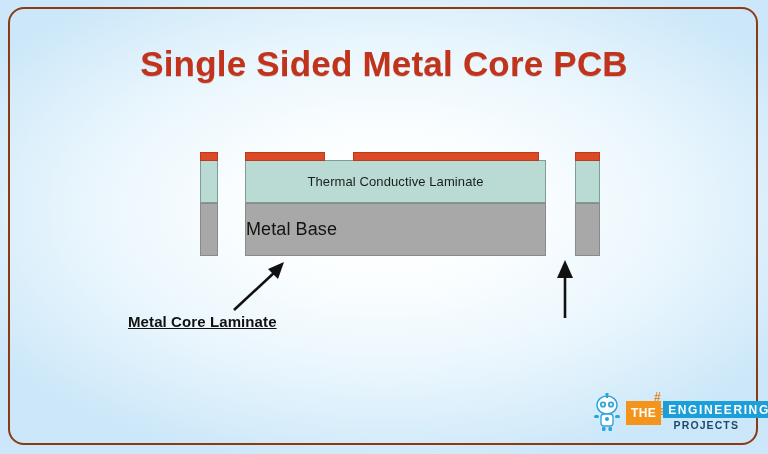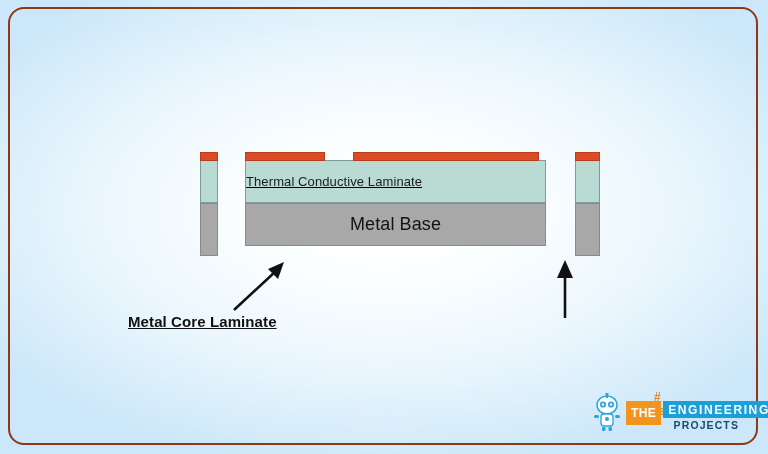--- a/index.html
+++ b/index.html
@@ -73,34 +73,33 @@
     position: absolute;
     left: 0;
     top: 0;
     width: 301px;
     height: 43px;
     background: #b9dbd3;
     border: 1px solid #7f9b95;
     box-sizing: border-box;
     display: flex;
     align-items: center;
-    text-decoration: underline;
+    justify-content: center;
   }
   .layer-gray {
     position: absolute;
     left: 0;
     top: 43px;
     width: 301px;
-    height: 43px;
+    height: 53px;
     background: #a8a8a8;
     border: 1px solid #8a8a8a;
     box-sizing: border-box;
     display: flex;
     align-items: center;
-    justify-content: center;
   }
   .layer-green-label {
     font-size: 13px;
     color: #1d1d1d;
     letter-spacing: 0.1px;
   }
   .layer-gray-label {
     font-size: 18px;
     color: #131313;
     letter-spacing: 0.1px;
@@ -226,20 +225,21 @@
     letter-spacing: 1.1px;
   }
 </style>
 </head>
 <body>
 
 <div class="slide">
 
   <div class="slide-border"></div>
 
+  <div class="title">Single Sided Metal Core PCB</div>
 
   <div class="diagram">
 
     <div class="stack-side left">
       <div class="side-green"></div>
       <div class="side-gray"></div>
     </div>
 
     <div class="stack-side right">
       <div class="side-green"></div>

